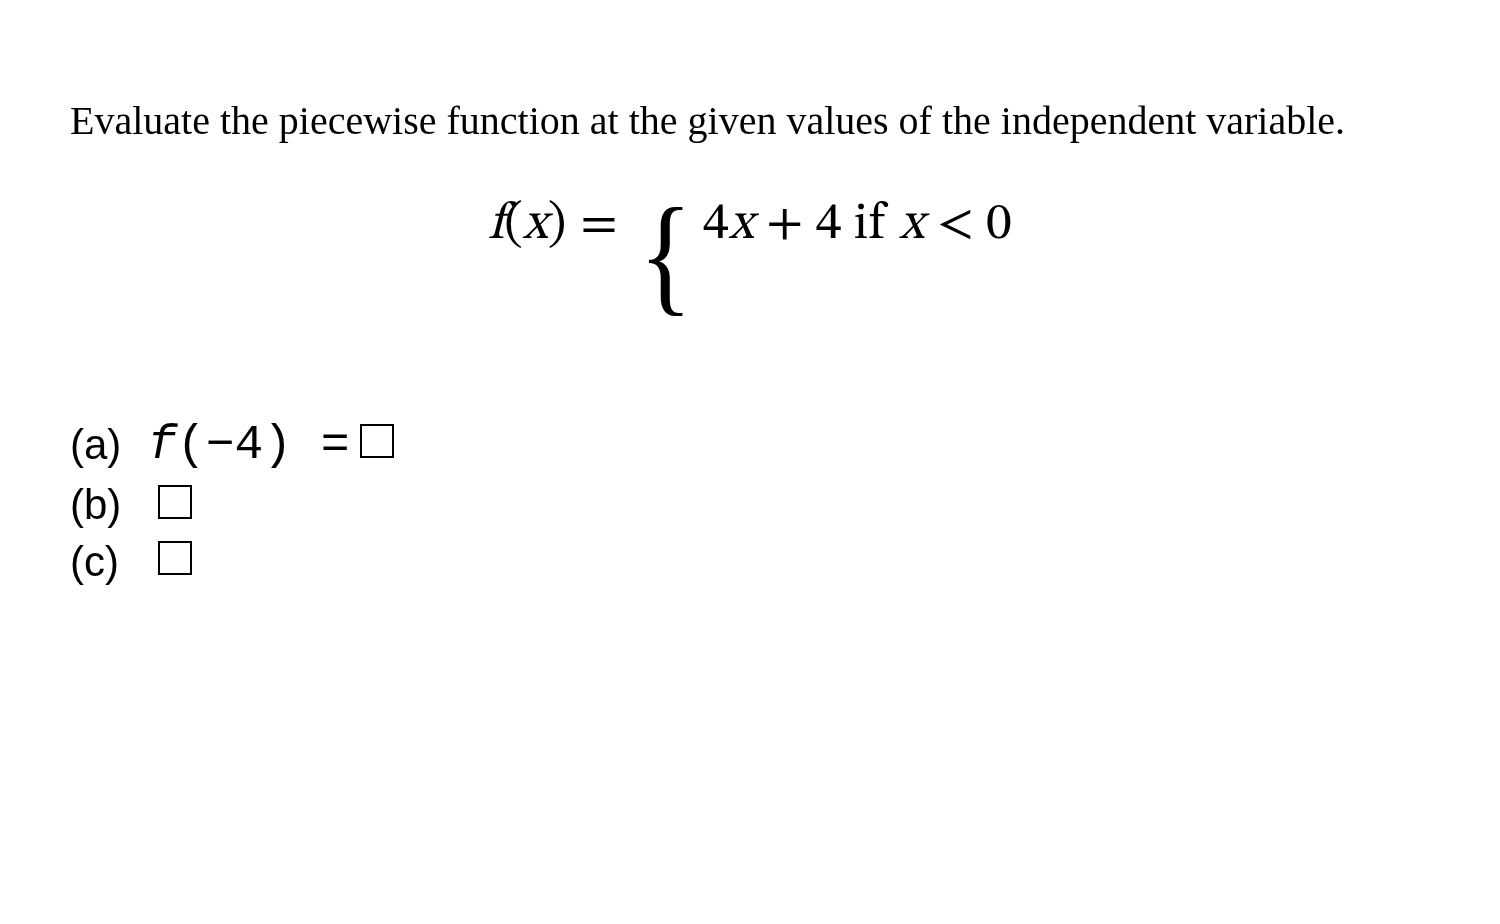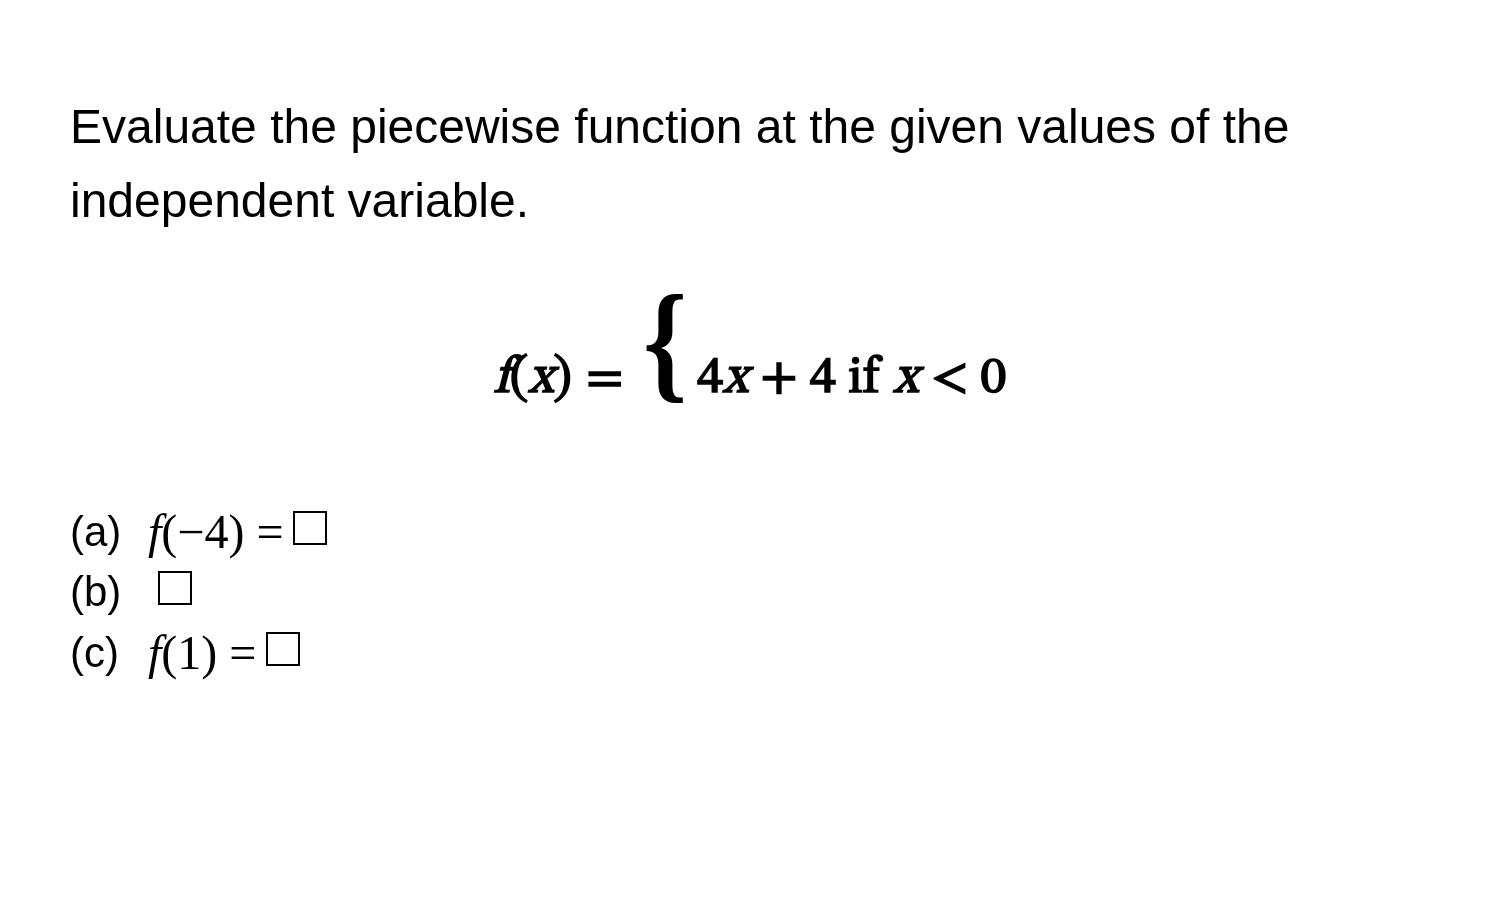--- a/index.html
+++ b/index.html
@@ -9,34 +9,34 @@
     height: 924px;
     background: #ffffff;
     font-family: Arial, Helvetica, sans-serif;
     color: #000000;
   }
   .page {
     padding: 90px 70px 0 70px;
     box-sizing: border-box;
   }
   .instructions {
-    font-size: 48px;
+    font-size: 40px;
     line-height: 1.55;
     margin-bottom: 40px;
+    font-family: Liberation Serif, serif;
   }
   .equation-block {
     text-align: center;
     margin: 30px 0 90px 0;
   }
   .equation-row {
     display: inline-flex;
-    align-items: flex-end;
+    align-items: flex-start;
     font-family: "Cambria Math", "STIX Two Math", "Latin Modern Math", "Times New Roman", serif;
     font-size: 52px;
-    font-weight: bold;
   }
   .lhs {
     font-style: italic;
     margin-right: 14px;
   }
   .lhs .paren {
     font-style: normal;
   }
   .eq-sign {
     font-style: normal;
@@ -54,21 +54,20 @@
   .cases {
     display: flex;
     flex-direction: column;
     text-align: left;
     font-style: normal;
     margin-left: 6px;
     line-height: 1.25;
   }
   .cases .case {
     white-space: nowrap;
-    margin-top: 48px;
   }
   .cases .mi {
     font-style: italic;
   }
   .cases .rm {
     font-style: normal;
   }
   .answers {
     font-size: 48px;
     line-height: 1.3;
@@ -78,21 +77,21 @@
     align-items: center;
     margin-bottom: 2px;
   }
   .part-label {
     font-family: Arial, Helvetica, sans-serif;
     font-size: 42px;
     margin-right: 18px;
     min-width: 60px;
   }
   .math {
-    font-family: Liberation Serif, serif;
+    font-family: Liberation Mono, monospace;
     font-style: italic;
   }
   .math .paren, .math .num, .math .op, .math .box {
     font-style: normal;
   }
   .answer-box {
     display: inline-block;
     width: 30px;
     height: 30px;
     border: 2px solid #000;
@@ -146,22 +145,18 @@
       <span class="answer-box"></span>
     </div>
 
     <div class="answer-line">
       <span class="part-label">(b)</span>
       <span class="answer-box"></span>
     </div>
 
     <div class="answer-line">
       <span class="part-label">(c)</span>
-      <span class="math">
-        <span>f</span><span class="paren">(</span><span class="num">1</span><span class="paren">)</span>
-        <span class="op"> = </span>
-      </span>
       <span class="answer-box"></span>
     </div>
 
   </div>
 
 </div>
 
 </body></html>

